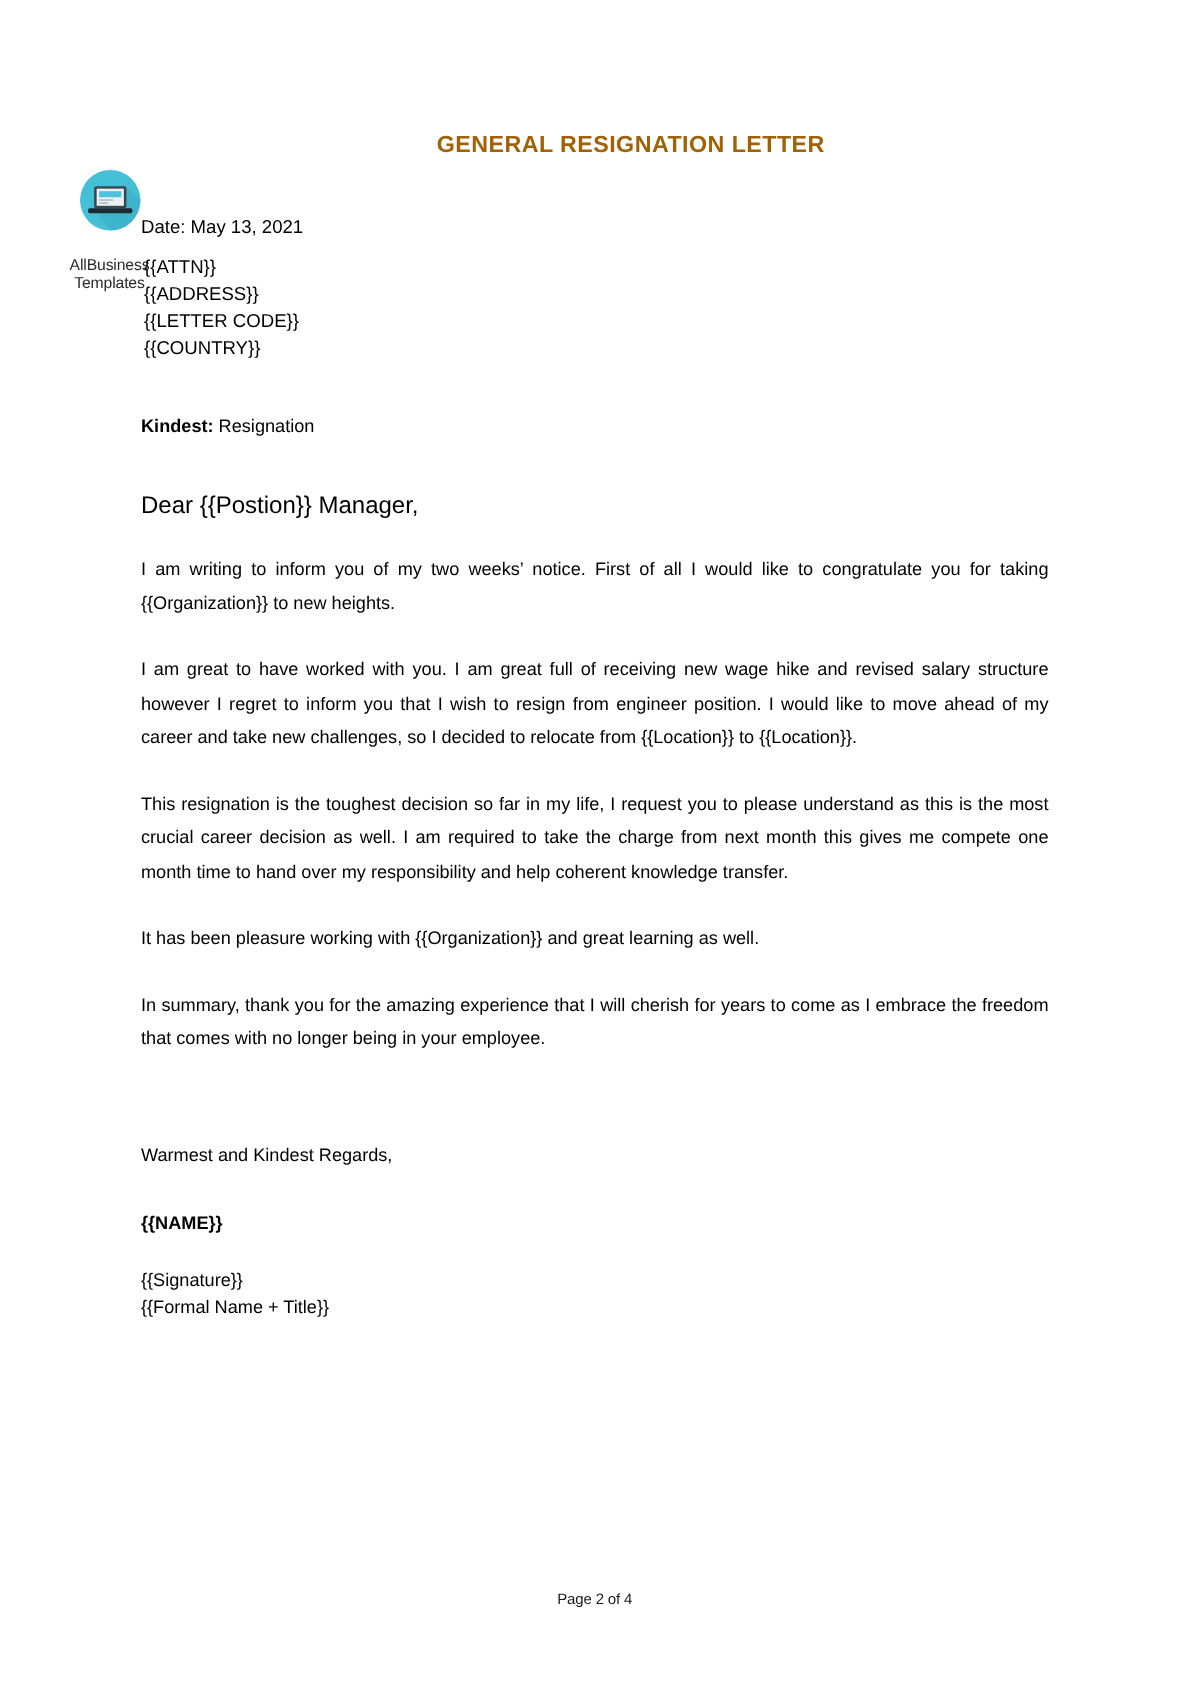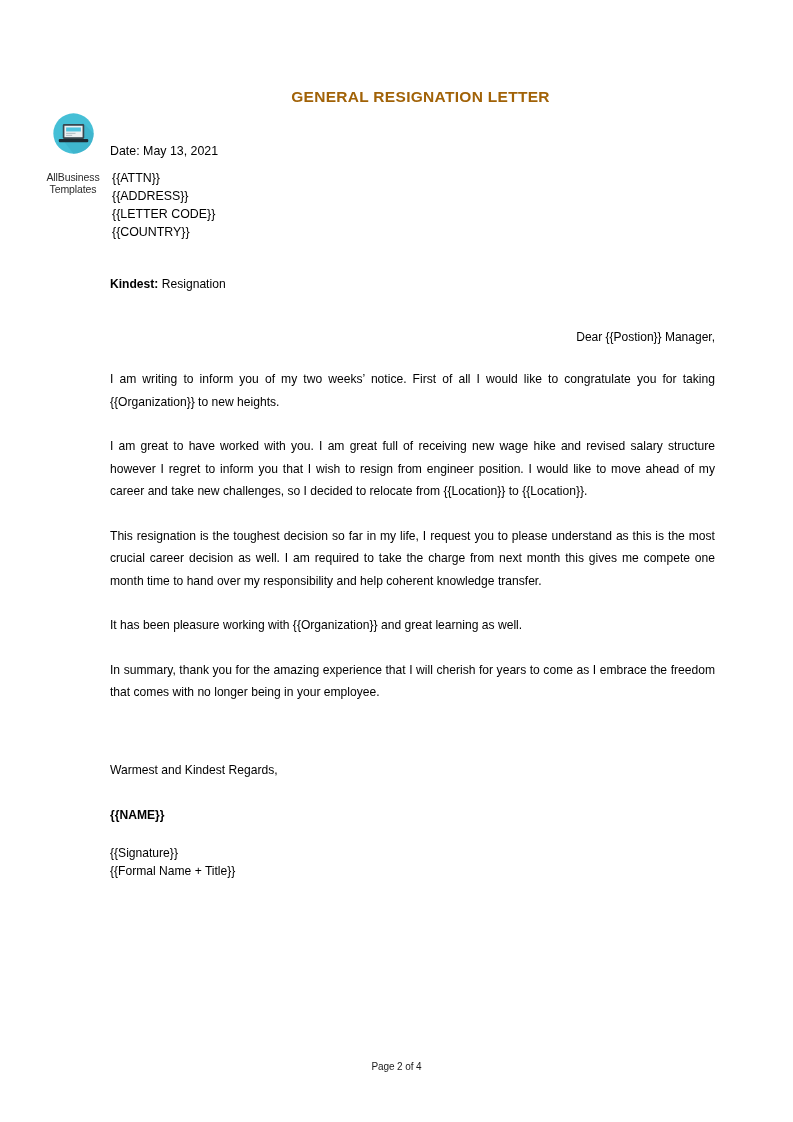--- a/index.html
+++ b/index.html
@@ -62,21 +62,20 @@
 
   
   .letter {
     position: absolute;
     left: 94px;
     top: 143px;
     width: 605px;
     font-family: "Liberation Sans", sans-serif;
     font-size: 12.1px;
     color: #000000;
-    margin-left: 16px;
   }
 
   .date-line {
     font-size: 12.4px;
     line-height: 17px;
     margin-bottom: 9px;
   }
 
   .addr-block {
     line-height: 18px;
@@ -87,23 +86,22 @@
 
   .subject-line {
     margin-top: 35px;
     font-size: 12.1px;
     line-height: 17px;
   }
   .subject-label { font-weight: bold; }
 
   .salutation {
     margin-top: 36px;
-    font-size: 12px;
+    font-size: 16px;
     line-height: 17px;
-    text-align: right;
   }
 
   .para {
     margin-top: 22px;
     text-align: justify;
     line-height: 22.5px;
     font-size: 12.1px;
   }
   .para.last-unjustified { text-align: left; }
 

